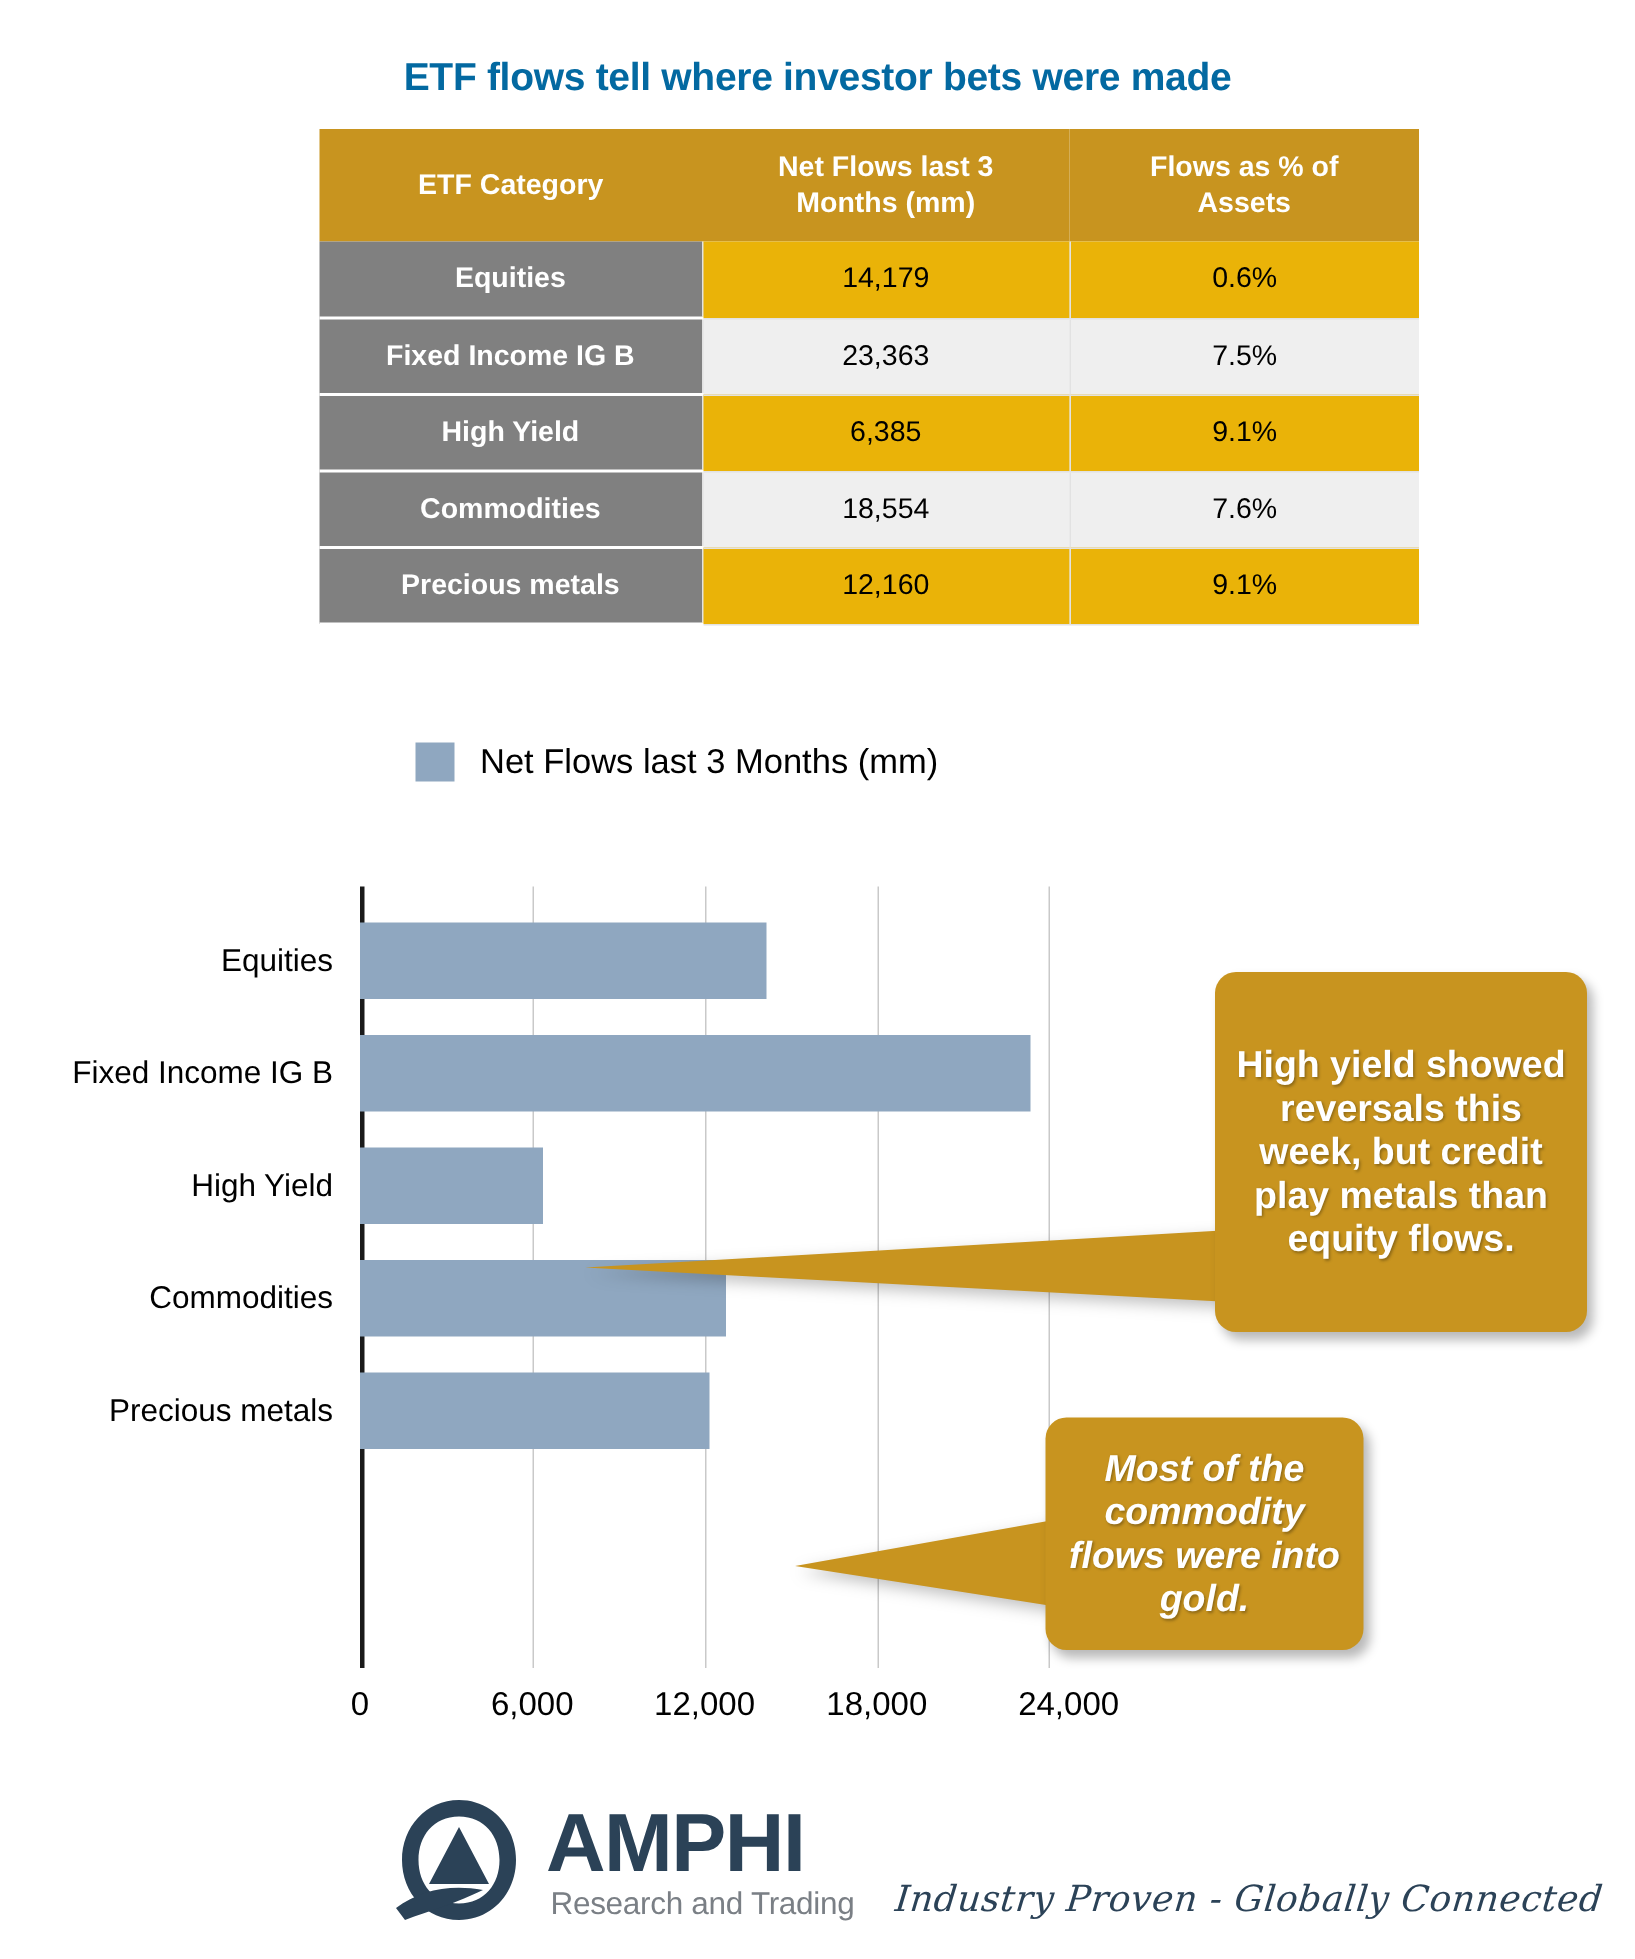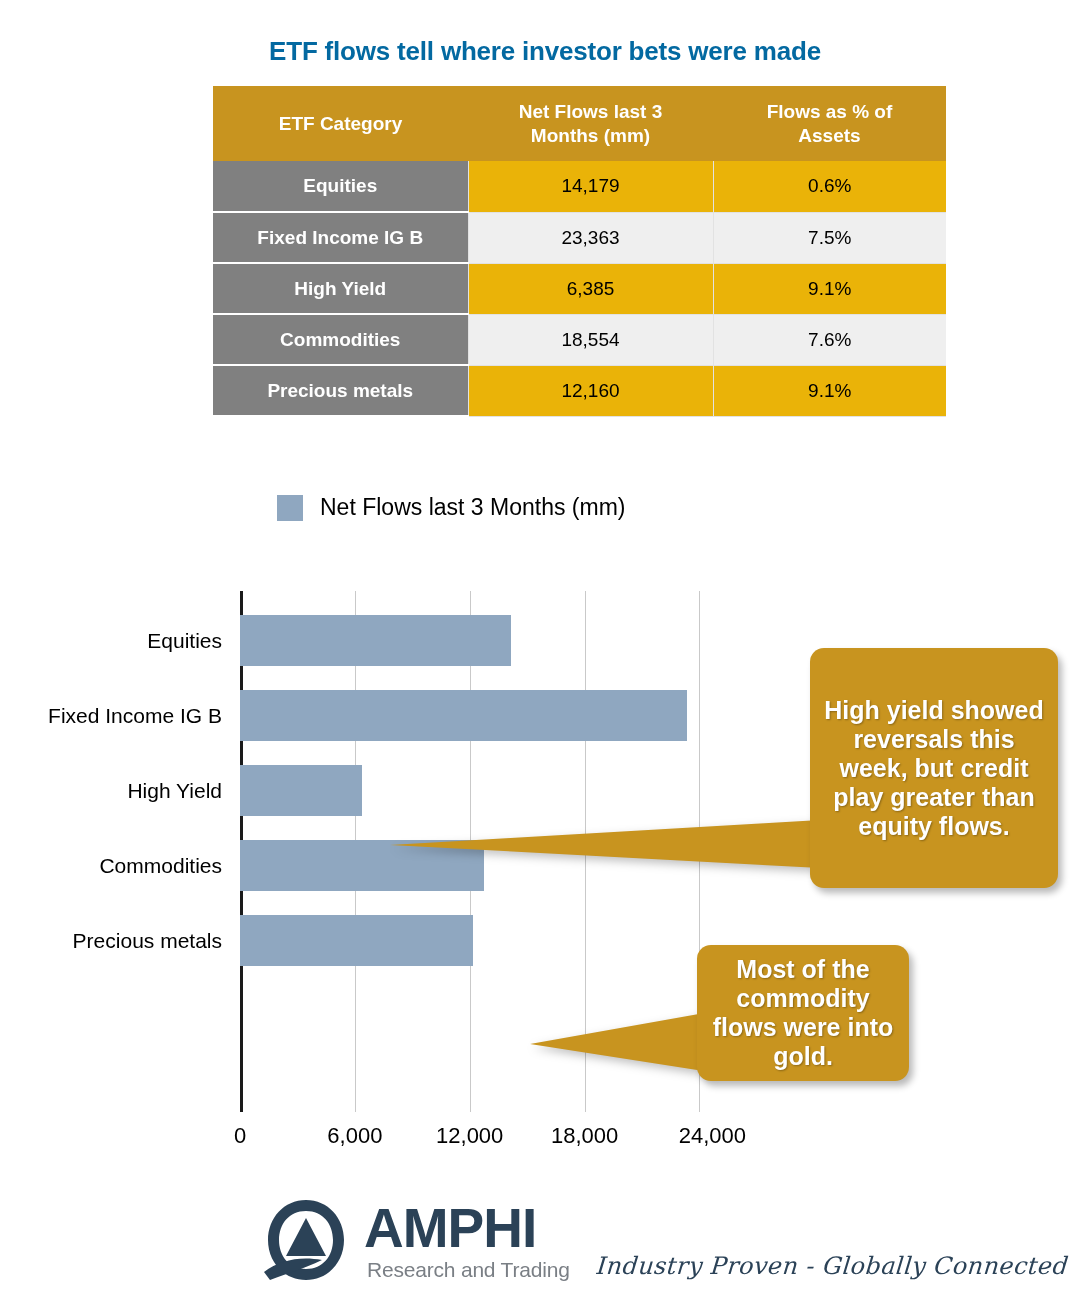--- a/index.html
+++ b/index.html
@@ -167,22 +167,23 @@
     left: 810px;
     top: 648px;
     width: 248px;
     height: 240px;
     font-size: 25px;
   }
   #callout-cm {
     left: 697px;
     top: 945px;
     width: 212px;
-    height: 136px;
+    height: 155px;
     font-size: 25px;
+    font-style: italic;
   }
   .tail {
     position: absolute;
     z-index: 4;
     filter: drop-shadow(3px 4px 5px rgba(0,0,0,0.25));
   }
 
   
   .footer {
     position: absolute;
@@ -313,21 +314,21 @@
       <div class="xtick" style="left: 469.714px;">12,000</div>
       <div class="xtick" style="left: 584.571px;">18,000</div>
       <div class="xtick" style="left: 699.429px; margin-left: 13px;">24,000</div>
     </div>
 </div>
 
 <svg class="tail" style="left:390px; top:818px;" width="430" height="52" viewBox="0 0 430 52">
   <polygon points="0,27 430,2 430,50" fill="#C8941F"></polygon>
 </svg>
 <div class="callout" id="callout-hy">
-  <span class="callout-text">High yield showed reversals this week, but credit play greater than equity flows.</span>
+  <span class="callout-text">High yield showed reversals this week, but credit play metals than equity flows.</span>
 </div>
 
 <svg class="tail" style="left:530px; top:1012px;" width="180" height="62" viewBox="0 0 180 62">
   <polygon points="0,32 180,0 180,60" fill="#C8941F"></polygon>
 </svg>
 <div class="callout" id="callout-cm">
   <span class="callout-text">Most of the commodity flows were into gold.</span>
 </div>
 
 <div class="footer">

